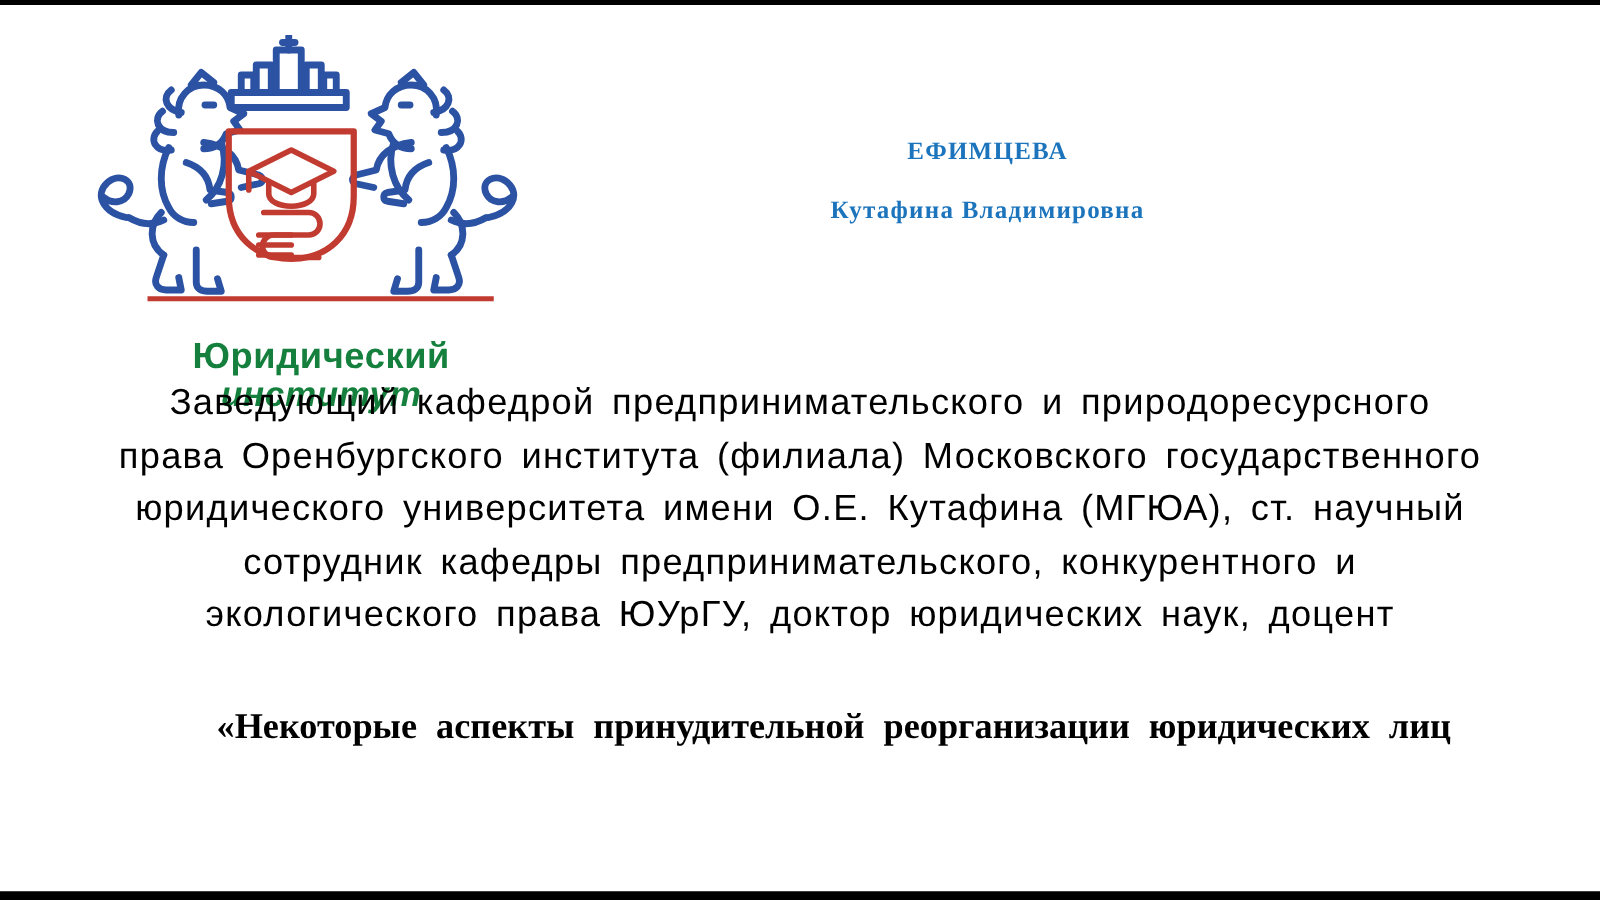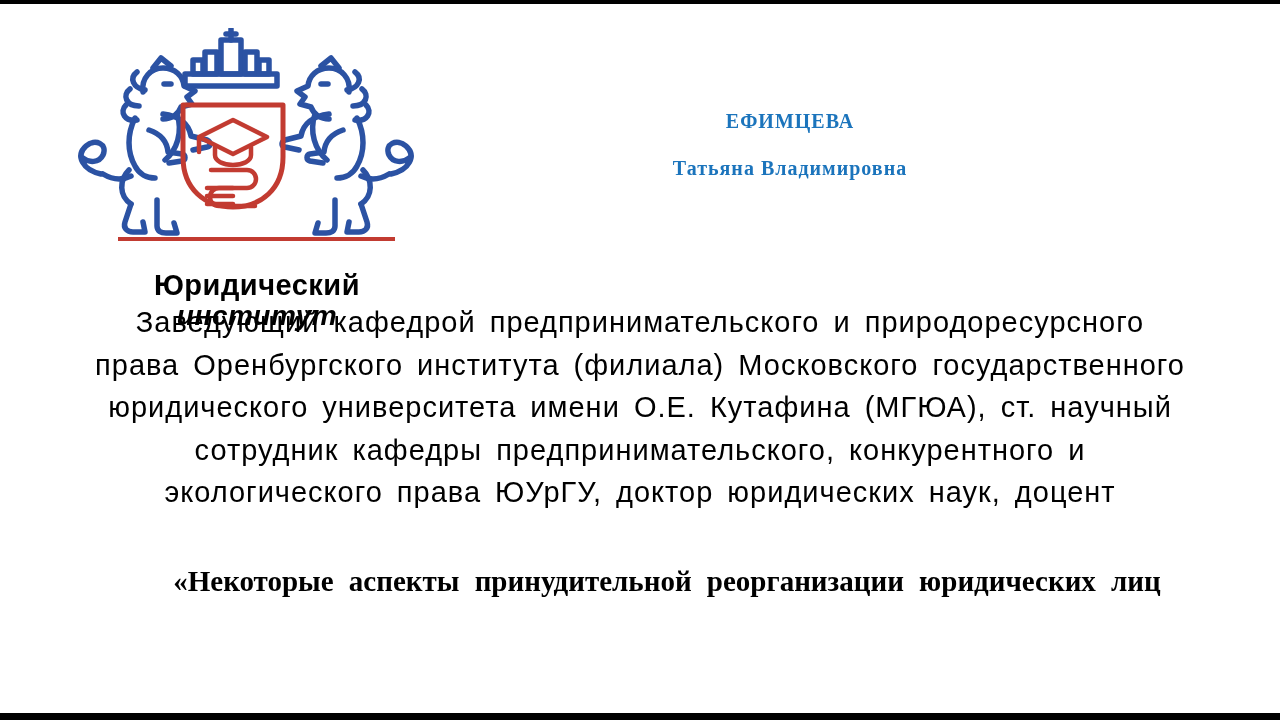--- a/index.html
+++ b/index.html
@@ -5,21 +5,21 @@
   html,body{margin:0;padding:0;background:#222;}
   .stage{position:relative;width:1280px;height:720px;background:#fff;overflow:hidden;
          font-family:"Liberation Sans",sans-serif;}
   .bar{position:absolute;left:0;width:1280px;background:#000;}
   .bar-top{top:0;height:4px;}
   .bar-bottom{bottom:0;height:7px;}
 
   .logo{position:absolute;left:55px;top:28px;width:380px;height:280px;}
   .logo svg{position:absolute;left:0;top:0;}
   .logo-text{position:absolute;left:12px;width:380px;text-align:center;
-             color:#000000;font-weight:bold;letter-spacing:.5px;line-height:1;}
+             color:#15803d;font-weight:bold;letter-spacing:.5px;line-height:1;}
   .logo-text.l1{top:243px;font-size:29px;}
   .logo-text.l2{top:274px;font-size:28px;font-style:italic;}
 
   .speaker{position:absolute;left:430px;top:98px;width:720px;text-align:center;
            font-family:"Liberation Serif",serif;font-weight:bold;color:#1b74bc;
            font-size:20px;line-height:47px;letter-spacing:1px;}
 
   .affiliation{position:absolute;left:0;top:301px;width:1280px;text-align:center;
                color:#000;font-size:29px;line-height:42.5px;letter-spacing:1px;
                word-spacing:5px;}
@@ -106,21 +106,21 @@
         </g>
       </g>
       <line x1="63" y1="211" x2="340" y2="211" stroke="#c23b31" stroke-width="4"></line>
     </svg>
     <div class="logo-text l1">Юридический</div>
     <div class="logo-text l2">институт</div>
   </div>
 
   <div class="speaker">
     <div>ЕФИМЦЕВА</div>
-    <div>Татьяна Владимировна</div>
+    <div>Кутафина Владимировна</div>
   </div>
 
   <div class="affiliation">
     <div>Заведующий кафедрой предпринимательского и природоресурсного</div>
     <div>права Оренбургского института (филиала) Московского государственного</div>
     <div>юридического университета имени О.Е. Кутафина (МГЮА), ст. научный</div>
     <div>сотрудник кафедры предпринимательского, конкурентного и</div>
     <div>экологического права ЮУрГУ, доктор юридических наук, доцент</div>
   </div>
 

